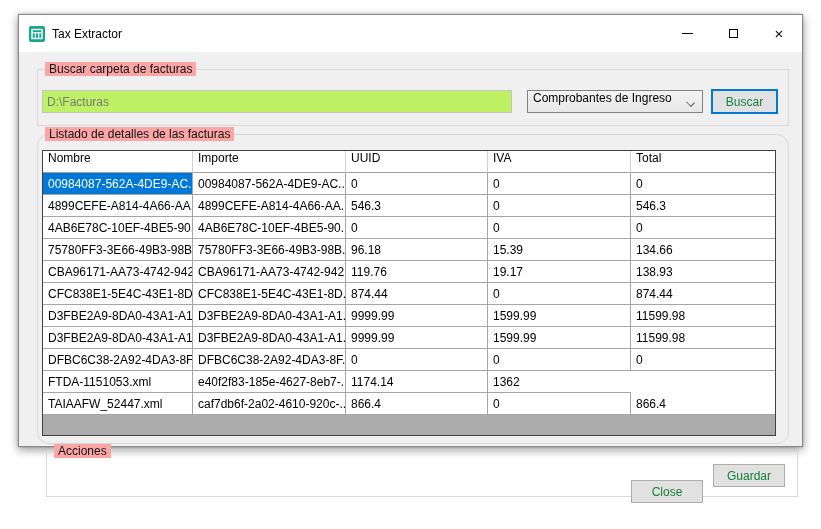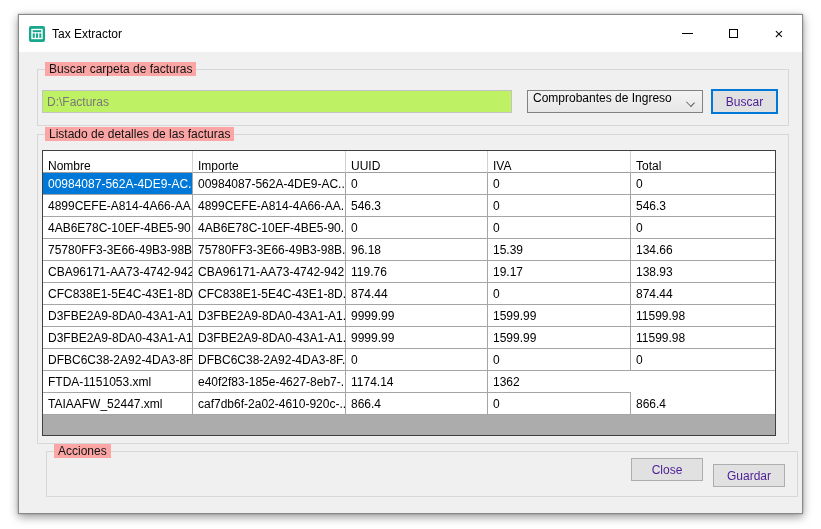--- a/index.html
+++ b/index.html
@@ -1,19 +1,19 @@
 <!DOCTYPE html>
 <html><head>
 <meta charset="utf-8">
 <style>
   * { margin:0; padding:0; box-sizing:border-box; }
   html,body { width:821px; height:529px; background:#FFFFFF; font-family:"Liberation Sans", sans-serif; overflow:hidden; }
 
   .window {
-    position:absolute; left:18px; top:14px; width:785px; height:500px;
+    position:absolute; left:18px; top:14px; width:785px; height:433px;
     background:#F0F0F0; border:1px solid #898989;
     box-shadow:0 3px 9px rgba(0,0,0,0.40), 0 0 2px rgba(0,0,0,0.25);
   }
 
   
   .titlebar { position:absolute; left:0; top:0; width:100%; height:37px; background:#FFFFFF; display:flex; align-items:center; }
   .app-icon { width:16px; height:16px; margin-left:10px; flex:0 0 auto; }
   .title-text { margin-left:7px; font-size:12px; color:#000; }
   .win-controls { position:absolute; right:0; top:0; height:37px; display:flex; }
   .win-btn { width:46px; height:37px; display:flex; align-items:center; justify-content:center; cursor:default; }
@@ -33,36 +33,36 @@
   }
   .combo {
     position:absolute; left:489px; top:20px; width:176px; height:23px;
     background:linear-gradient(#F3F3F3,#E7E7E7); border:1px solid #828282;
     display:flex; font-size:12px; color:#000; padding-left:5px; cursor:default;
   }
   .combo .chevron { position:absolute; right:8px; top:8px; width:7px; height:7px;
     border-right:1px solid #5A5A5A; border-bottom:1px solid #5A5A5A; transform:rotate(45deg) scale(1,.8); }
   .btn {
     display:flex; align-items:center; justify-content:center;
-    background:#E1E1E1; border:1px solid #ADADAD; font-size:12px; color:#4c1d95;
+    background:#E1E1E1; border:1px solid #ADADAD; font-size:12px; color:#15803d;
     font-family:"Liberation Sans", sans-serif; cursor:default;
   }
   .btn-buscar { position:absolute; left:673px; top:19px; width:67px; height:25px; border:2px solid #0078D7; }
 
   
   .dgv { position:absolute; left:4px; top:15px; width:734px; height:286px; background:#ACACAC; border:1px solid #404040; }
   .dgv-row { display:grid; grid-template-columns:150px 153px 142px 143px 1fr; height:22px; background:#FFFFFF; }
-  .hcell { font-size:12px; color:#000; padding:8px 0 0 5px; border-right:1px solid #D2D2D2; border-bottom:1px solid #9E9E9E; white-space:nowrap; overflow:hidden; }
+  .hcell { font-size:12px; color:#000; padding:0 0 0 5px; border-right:1px solid #D2D2D2; border-bottom:1px solid #9E9E9E; white-space:nowrap; overflow:hidden; }
   .hcell:last-child { border-right:none; }
   .tcell { font-size:12px; color:#000; padding:4px 0 0 5px; border-right:1px solid #A5A5A5; border-bottom:1px solid #A5A5A5; white-space:nowrap; overflow:hidden; }
   .tcell:last-child { border-right:none; }
   .tcell.selected { background:#0078D7; color:#FFFFFF; }
 
   
-  .btn-close   { position:absolute; left:584px; top:6px; width:72px; height:23px; }
+  .btn-close   { position:absolute; left:584px; top:28px; width:72px; height:23px; }
   .btn-guardar { position:absolute; left:666px; top:12px; width:72px; height:23px; }
 </style>
 </head>
 <body>
 
 <div class="window">
 
   <div class="titlebar">
     <svg class="app-icon" viewBox="0 0 16 16">
       <rect x="0" y="0" width="16" height="16" rx="2" fill="#17A78C"></rect>
@@ -90,21 +90,21 @@
     <input class="folder-input" type="text" disabled="" value="D:\Facturas" style="">
     <div class="combo">
       <span>Comprobantes de Ingreso</span>
       <span class="chevron"></span>
     </div>
     <div class="btn btn-buscar">
       <span>Buscar</span>
     </div>
   </div>
 
-  <div class="gbox" style="left:18px; top:119px; width:752px; height:310px;">
+  <div class="gbox" style="left:18px; top:119px; width:752px; height:310px;border-radius:12px;">
     <span class="glabel">Listado de detalles de las facturas</span>
     <div class="dgv">
       <div class="dgv-row">
           <div class="hcell">Nombre</div>
           <div class="hcell">Importe</div>
           <div class="hcell">UUID</div>
           <div class="hcell">IVA</div>
           <div class="hcell">Total</div>
         </div>
       <div>

